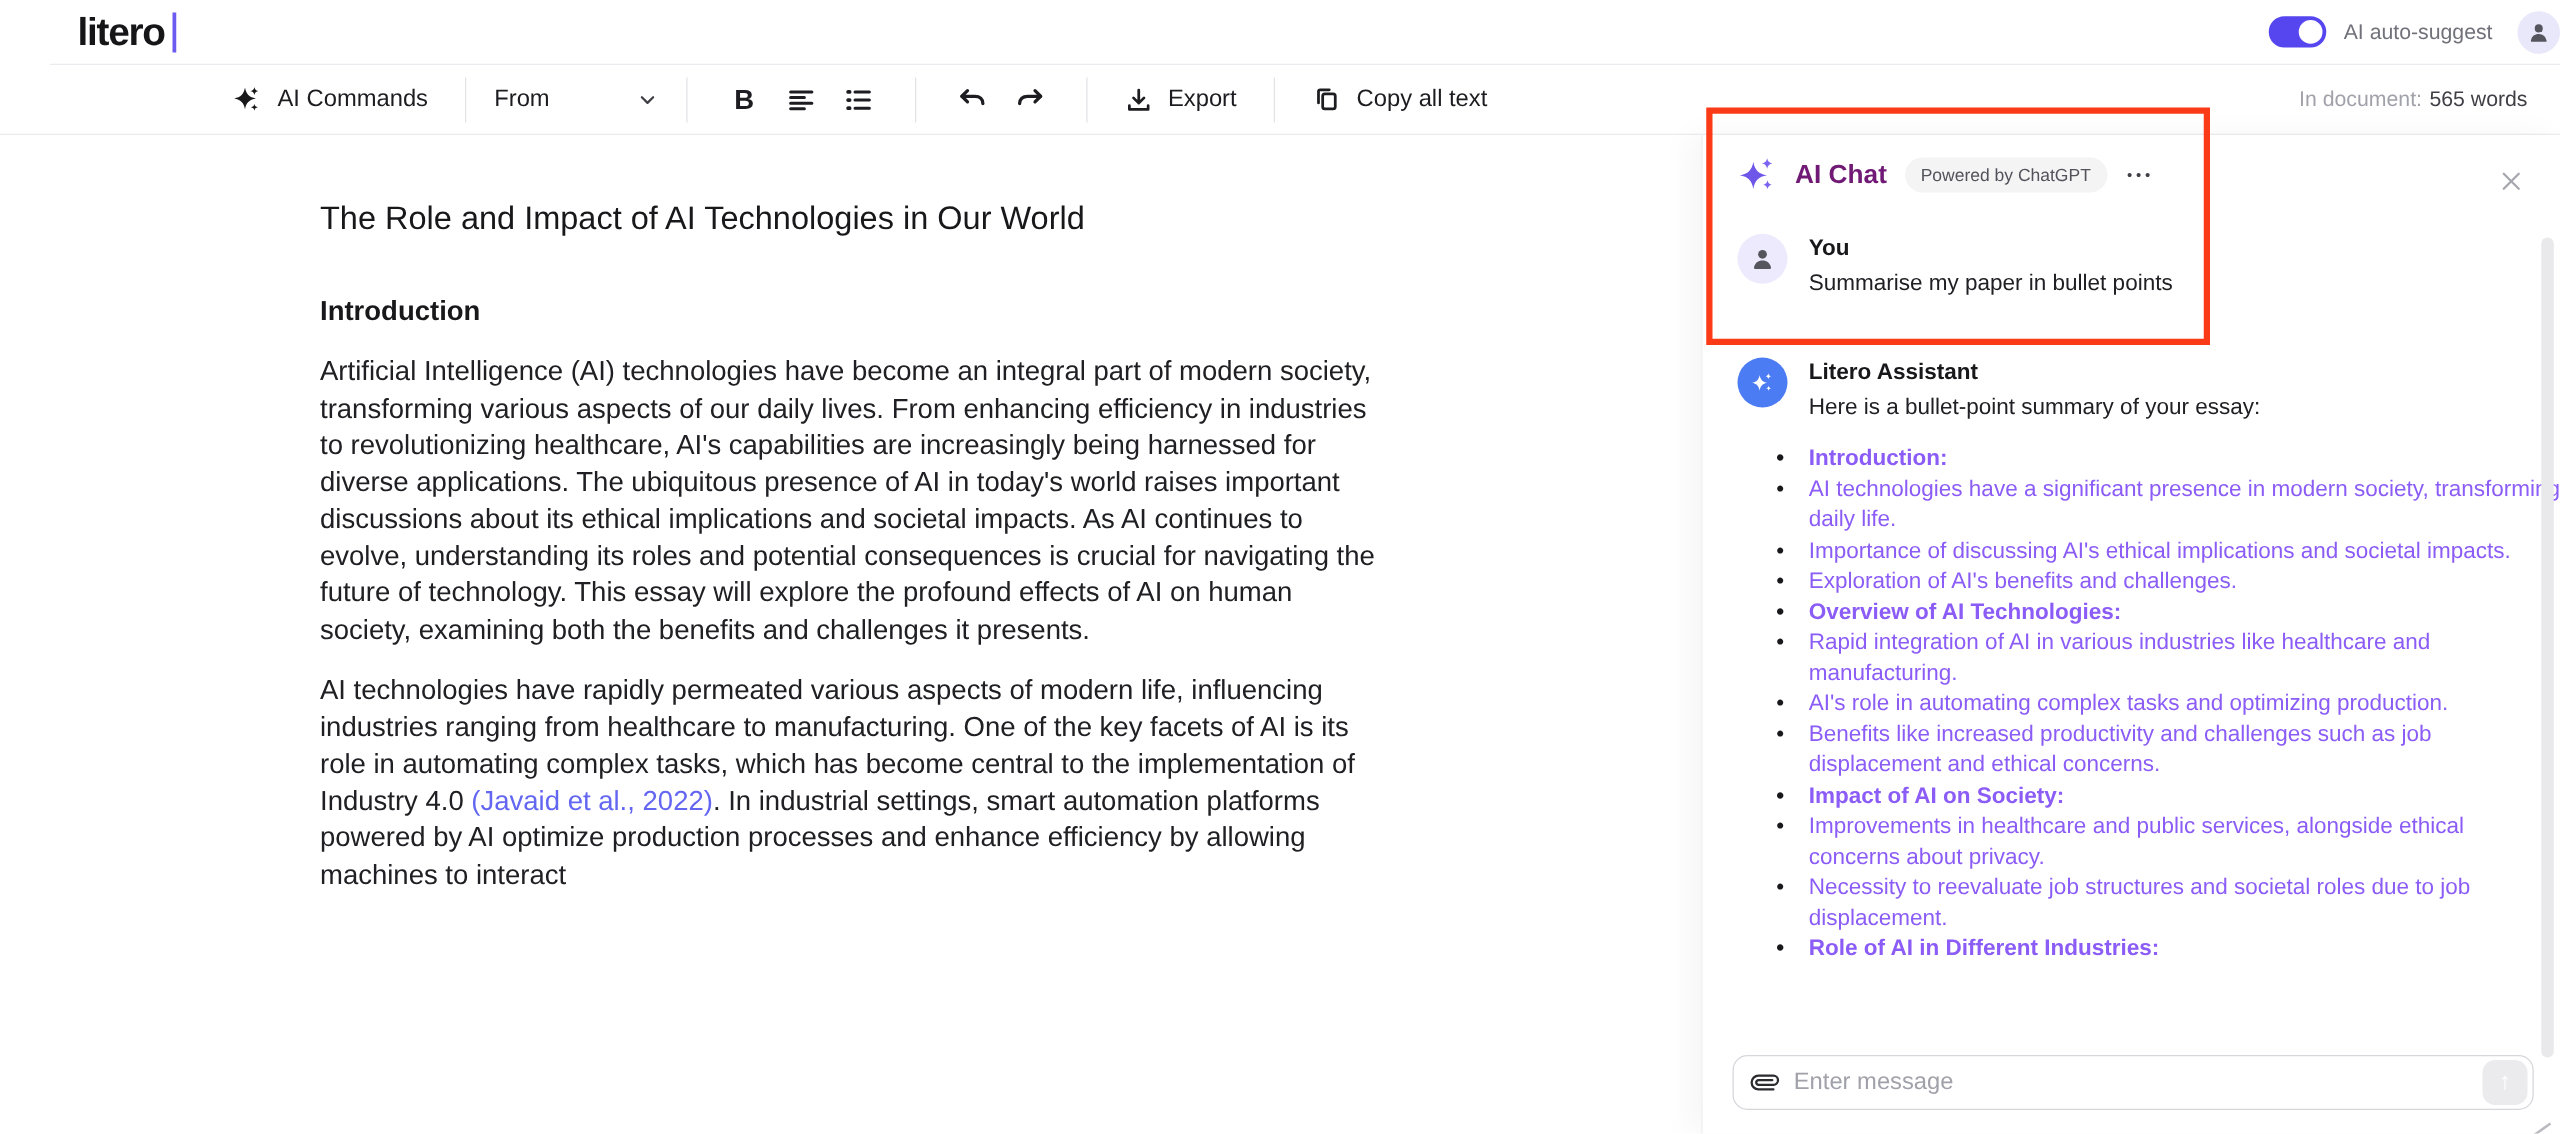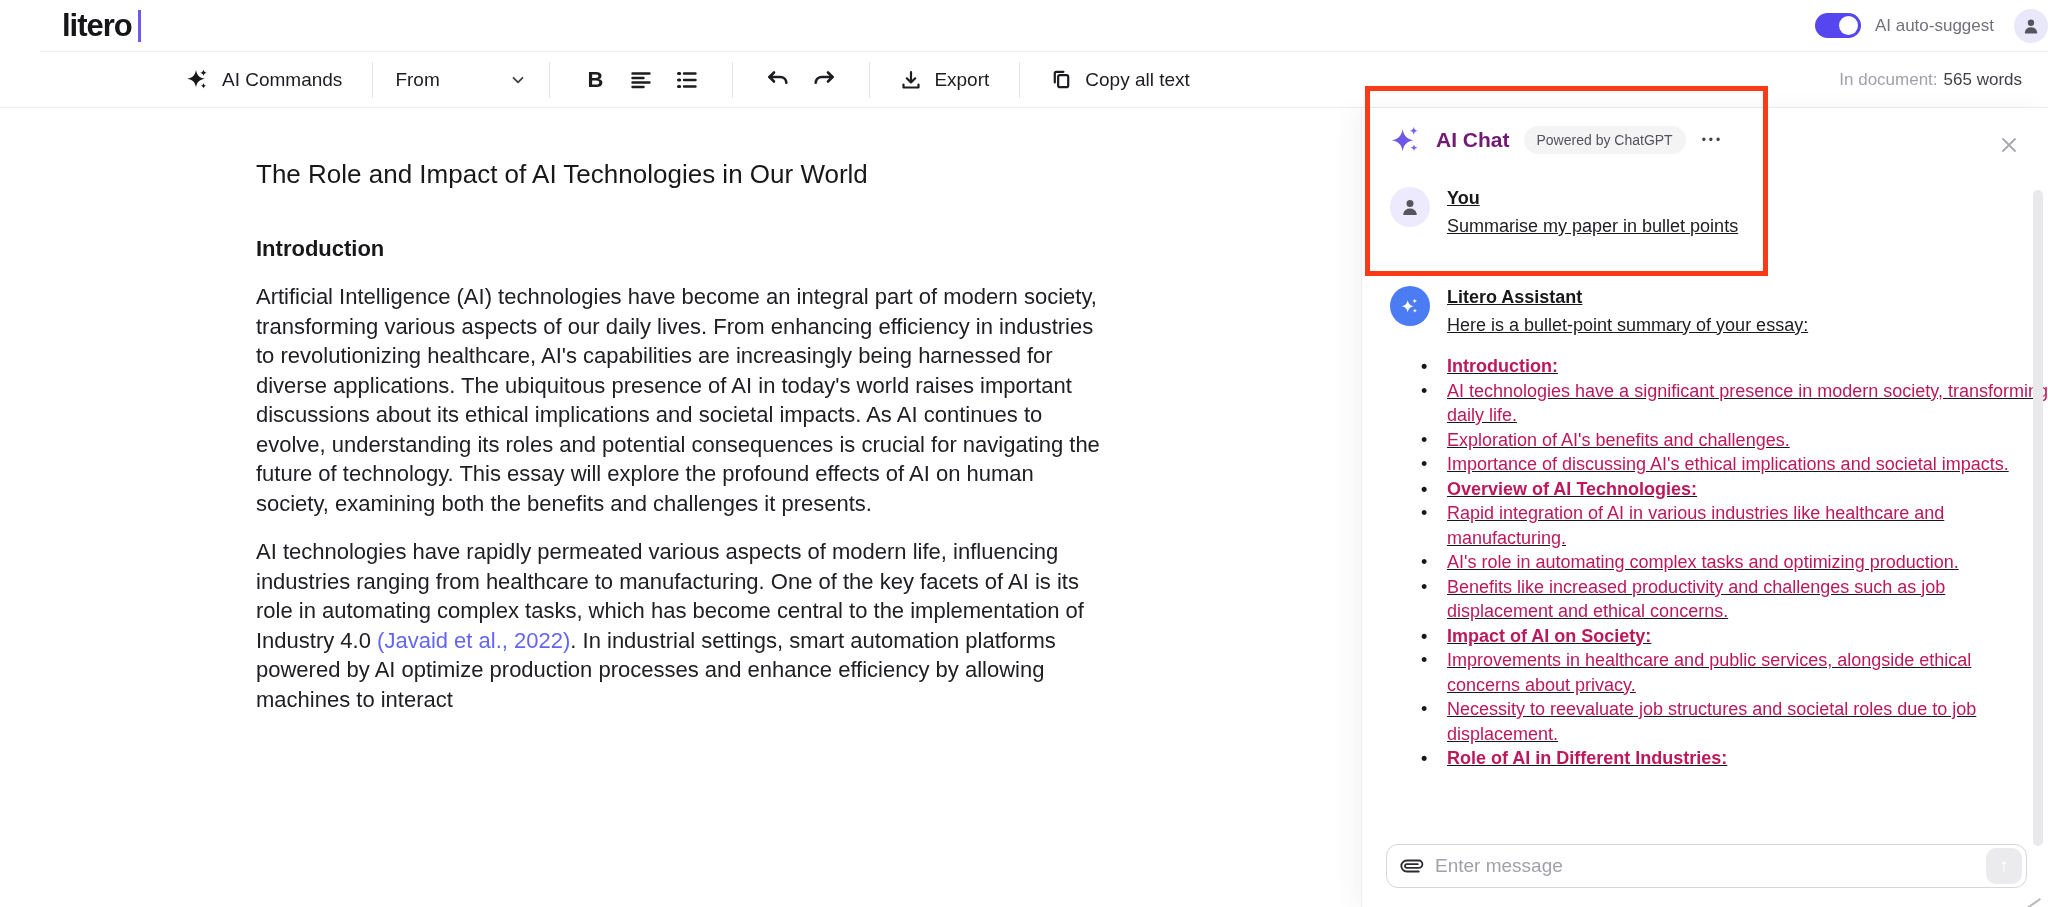--- a/index.html
+++ b/index.html
@@ -49,32 +49,32 @@
   .chat-panel { position:absolute; left:1361px; top:108px; width:687px; height:799px;
     background:#fff; border-left:1px solid #ededf1; box-shadow:-10px 0 24px rgba(20,20,40,0.04);
     z-index:20; padding-left:28px; }
   .chat-header { display:flex; align-items:center; padding-top:16px; gap:14px; }
   .chat-title { font-size:21px; font-weight:700; color:#701a75; }
   .powered-pill { background:#f4f4f5; color:#52525b; font-size:14px; line-height:28px;
     padding:0 13px; border-radius:14px; }
   .menu-dots { font-size:12px; letter-spacing:3px; color:#3f3f46; cursor:pointer; margin-left:2px; }
   .chat-close { position:absolute; top:24px; right:26px; width:26px; height:26px; cursor:pointer;
     display:flex; align-items:center; justify-content:center; }
-  .msg { display:flex; gap:17px;text-decoration:underline; }
+  .msg { display:flex; gap:17px; }
   .msg-you { margin-top:31px; }
   .msg-assistant { margin-top:47px; }
   .msg-avatar { width:40px; height:40px; border-radius:50%; flex:0 0 auto;
     display:flex; align-items:center; justify-content:center; }
   .msg-avatar.you { background:#eceafc; }
   .msg-avatar.assistant { background:#4b7cf3; }
   .msg-content { width:614px; }
   .msg-name { font-size:18px; font-weight:600; line-height:22px; color:#18181b; }
   .msg-text { font-size:18px; line-height:24.5px; color:#202024; margin-top:5px; }
   .chat-bullets { list-style:none; margin-top:17px; }
-  .chat-bullets li { position:relative; font-size:18px; line-height:24.5px; color:#be185d; }
+  .chat-bullets li { position:relative; font-size:18px; line-height:24.5px; color:#8b5cf6; }
   .chat-bullets li::before { content:"\2022"; position:absolute; left:-26px; top:0; color:#18181b; }
   .chat-bullets li.bold { font-weight:700; }
 
   .chat-inputbar { position:absolute; left:24px; bottom:19px; width:641px; height:44px;
     border:1.5px solid #d6d6db; border-radius:12px; background:#fff;
     display:flex; align-items:center; padding:0 4px 0 14px; }
   .chat-input { flex:1; border:none; outline:none; font-size:19px; color:#27272a;
     font-family:inherit; margin-left:12px; background:transparent; }
   .chat-input::placeholder { color:#a1a1aa; }
   .send-btn { width:36px; height:36px; border-radius:10px; background:#ebebee; border:none;
@@ -268,22 +268,22 @@
             <path d="M16.9 14.6c.22 1.25.81 1.84 2.06 2.06-1.25.22-1.84.81-2.06 2.06-.22-1.25-.81-1.84-2.06-2.06 1.25-.22 1.84-.81 2.06-2.06z"></path>
           </svg>
         </span>
       </span>
       <div class="msg-content">
         <div class="msg-name">Litero Assistant</div>
         <div class="msg-text">Here is a bullet-point summary of your essay:</div>
         <ul class="chat-bullets">
           <li class="bold">Introduction:</li>
           <li>AI technologies have a significant presence in modern society, transforming daily life.</li>
+          <li>Importance of discussing AI's ethical implications and societal impacts.</li>
           <li>Exploration of AI's benefits and challenges.</li>
-          <li>Importance of discussing AI's ethical implications and societal impacts.</li>
           <li class="bold">Overview of AI Technologies:</li>
           <li>Rapid integration of AI in various industries like healthcare and manufacturing.</li>
           <li>AI's role in automating complex tasks and optimizing production.</li>
           <li>Benefits like increased productivity and challenges such as job displacement and ethical concerns.</li>
           <li class="bold">Impact of AI on Society:</li>
           <li>Improvements in healthcare and public services, alongside ethical concerns about privacy.</li>
           <li>Necessity to reevaluate job structures and societal roles due to job displacement.</li>
           <li class="bold">Role of AI in Different Industries:</li>
         </ul>
       </div>

